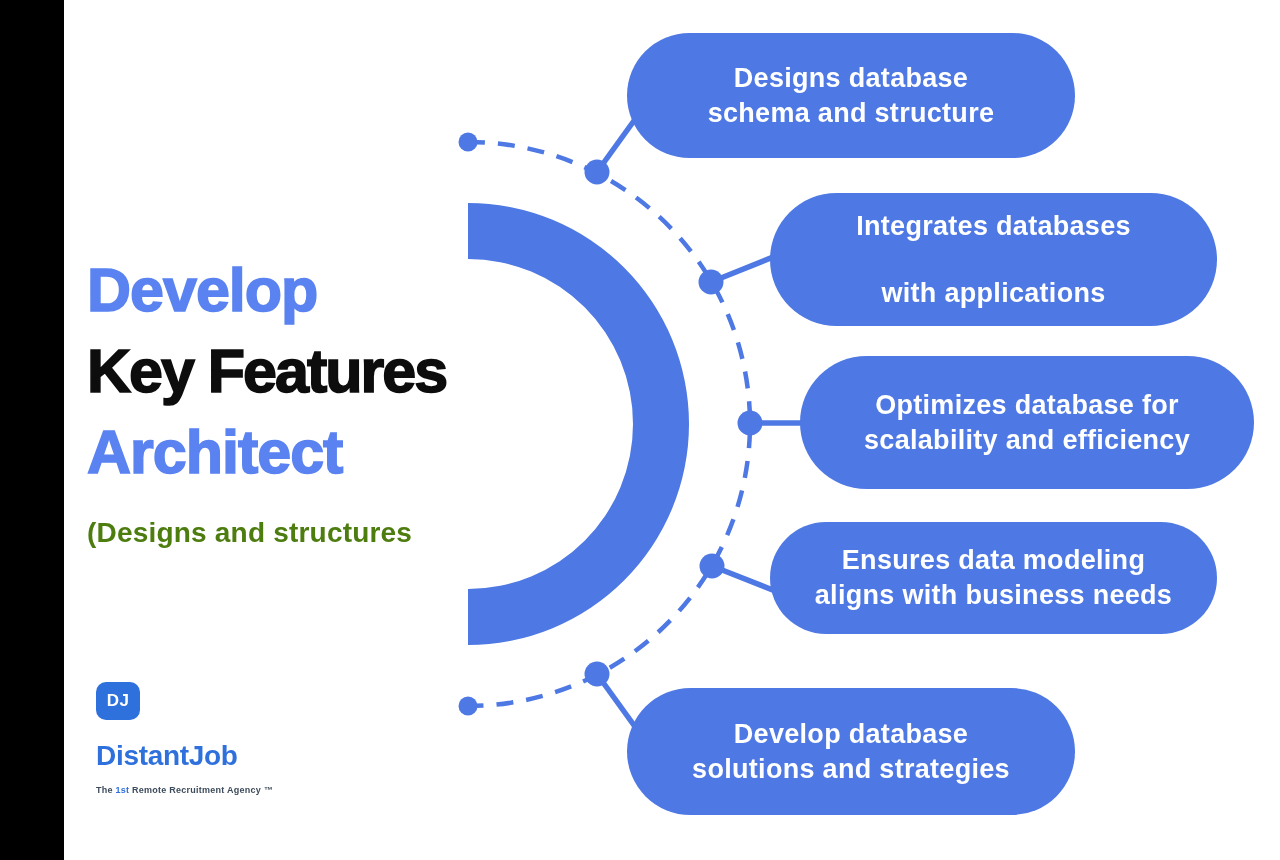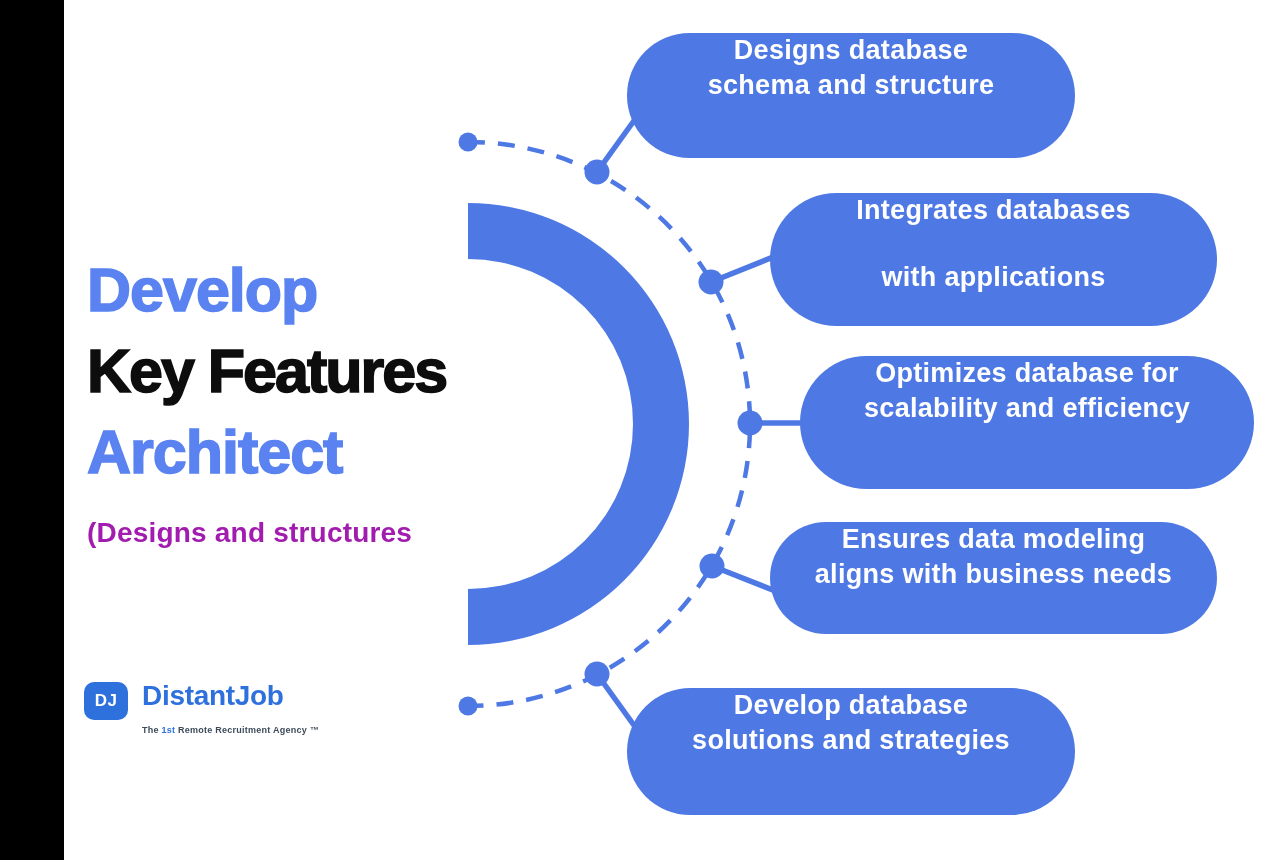--- a/index.html
+++ b/index.html
@@ -59,55 +59,56 @@
   .title-line.black {
     color: var(--ink);
     -webkit-text-stroke: 1.6px var(--ink);
     letter-spacing: -2px;
   }
   .subtitle {
     margin-top: 18px;
     font-size: 28px;
     line-height: 44px;
     font-weight: 700;
-    color: #a21caf;
+    color: #4d7c0f;
     letter-spacing: 0.2px;
     white-space: nowrap;
   }
 
   
   .pill {
     position: absolute;
     background: var(--accent);
     border-radius: 70px;
     color: var(--pill_text);
     font-weight: 700;
     font-size: 27px;
     line-height: 35px;
     letter-spacing: 0.3px;
     text-align: center;
     display: flex;
     flex-direction: column;
-    justify-content: flex-start;
+    justify-content: center;
     align-items: center;
   }
   .pill-1 { left: 627px; top: 33px;  width: 448px; height: 125px; }
   .pill-2 { left: 770px; top: 193px; width: 447px; height: 133px; gap: 32px; }
   .pill-3 { left: 800px; top: 356px; width: 454px; height: 133px; }
   .pill-4 { left: 770px; top: 522px; width: 447px; height: 112px; }
   .pill-5 { left: 627px; top: 688px; width: 448px; height: 127px; }
 
   
   .logo {
     position: absolute;
-    left: 84px;
+    left: 96px;
     top: 682px;
     display: flex;
     align-items: flex-start;
-    gap: 14px;
+    gap: 22px;
+    flex-direction: column;
   }
   .logo-mark {
     width: 44px;
     height: 38px;
     border-radius: 10px;
     background: var(--logo_blue);
     color: #ffffff;
     font-size: 17px;
     font-weight: 700;
     display: flex;

